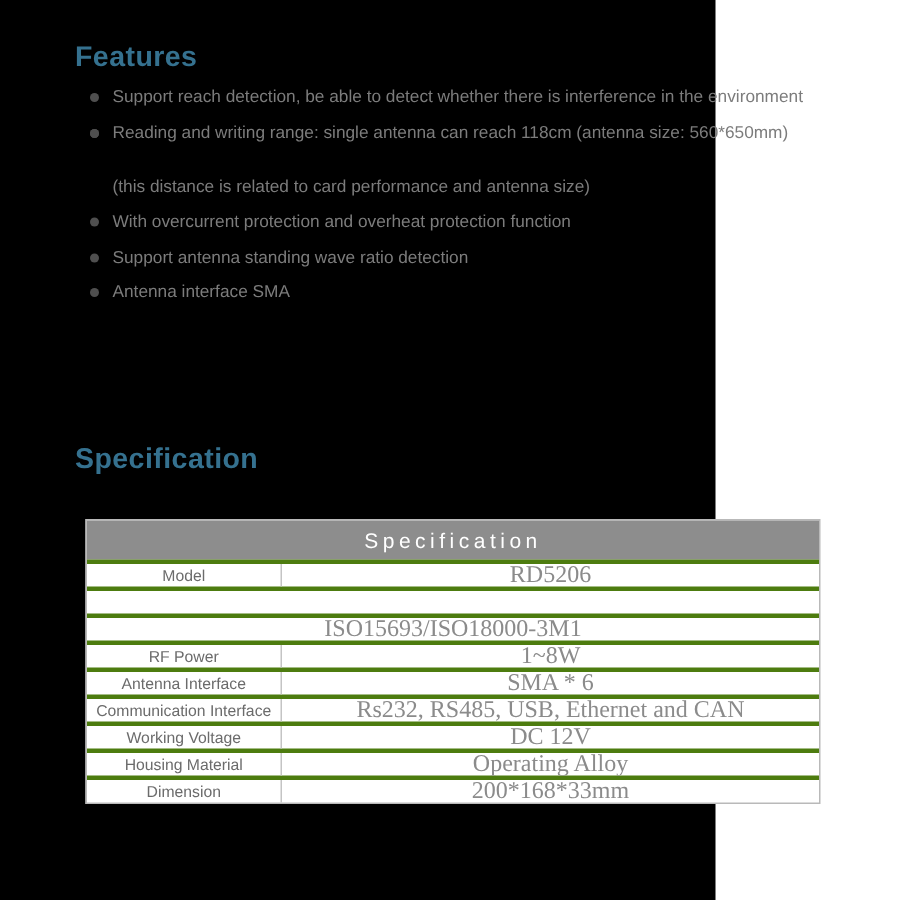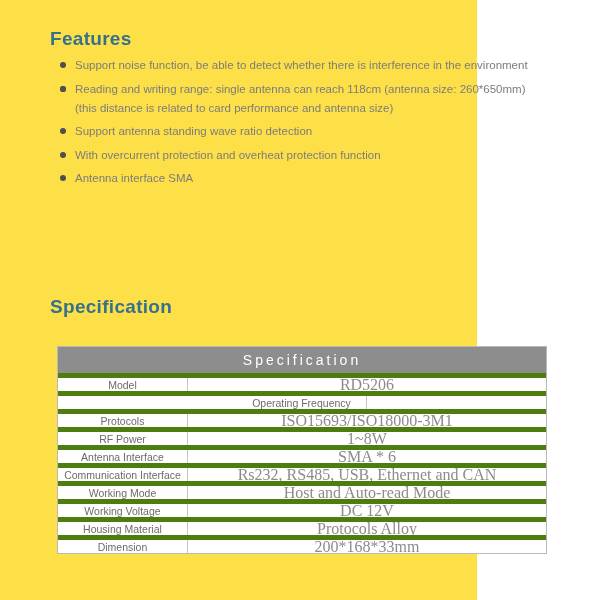--- a/index.html
+++ b/index.html
@@ -2,21 +2,21 @@
 <html><head>
 <meta charset="utf-8">
 <style>
   * { margin: 0; padding: 0; box-sizing: border-box; }
   html, body {
     width: 600px; height: 600px;
     background: #ffffff;
     font-family: "Liberation Sans", sans-serif;
     overflow: hidden;
   }
-  .page { position: relative; width: 477px; height: 600px; background: #fde047; }
+  .page { position: relative; width: 477px; height: 600px; background: #000000; }
 
   
   .section-title {
     position: absolute;
     left: 50px;
     color: #35718f;
     font-size: 19px;
     font-weight: 600;
     letter-spacing: 0.3px;
   }
@@ -39,21 +39,21 @@
     color: #7c7c7c;
   }
   .dot {
     position: absolute;
     left: 10px; top: 4px;
     width: 6px; height: 6px;
     border-radius: 50%;
     background: #4f4f4f;
   }
   .continuation {
-    margin-top: 5px;
+    margin-top: 22px;
     font-size: 11.5px;
     line-height: 14px;
     color: #7c7c7c;
   }
 
   
   .spec-table {
     position: absolute;
     left: 57px; top: 346px;
     width: 490px;
@@ -65,22 +65,21 @@
     background: #8d8d8d;
     color: #ffffff;
     font-size: 14px;
     letter-spacing: 3px;
     text-align: center;
     line-height: 26px;
   }
   .tr {
     display: flex;
     height: 18px;
-    border-top: 5px solid #4d7c0f;
-    justify-content: center;
+    border-top: 3px solid #4d7c0f;
   }
   .tr:first-of-type { border-top: none; }
   .td {
     display: flex;
     align-items: center;
     justify-content: center;
     overflow: hidden;
     white-space: nowrap;
   }
   .td.label {
@@ -99,83 +98,77 @@
 </head>
 <body>
 
 <div class="page">
 
   <div class="section-title features-title">Features</div>
 
   <ul class="feature-list">
     <li class="bullet-item">
       <span class="dot"></span>
-      <span>Support noise function, be able to detect whether there is interference in the environment</span>
+      <span>Support reach detection, be able to detect whether there is interference in the environment</span>
     </li>
     <li class="bullet-item">
       <span class="dot"></span>
     </li>
     <li class="bullet-item">
       <span class="dot"></span>
-      <span>Reading and writing range: single antenna can reach 118cm (antenna size: 260*650mm)</span>
+      <span>Reading and writing range: single antenna can reach 118cm (antenna size: 560*650mm)</span>
       <div class="continuation">(this distance is related to card performance and antenna size)</div>
     </li>
     <li class="bullet-item">
       <span class="dot"></span>
-      <span>Support antenna standing wave ratio detection</span>
+      <span>With overcurrent protection and overheat protection function</span>
     </li>
     <li class="bullet-item">
       <span class="dot"></span>
-      <span>With overcurrent protection and overheat protection function</span>
+      <span>Support antenna standing wave ratio detection</span>
     </li>
     <li class="bullet-item">
       <span class="dot"></span>
       <span>Antenna interface SMA</span>
     </li>
   </ul>
 
   <div class="section-title spec-title">Specification</div>
 
   <div class="spec-table">
     <div class="spec-table-header">Specification</div>
 
     <div class="tr">
       <div class="td label">Model</div>
       <div class="td value">RD5206</div>
     </div>
     <div class="tr">
-      <div class="td label">Operating Frequency</div>
     </div>
     <div class="tr">
-      <div class="td label">Protocols</div>
       <div class="td value">ISO15693/ISO18000-3M1</div>
     </div>
     <div class="tr">
       <div class="td label">RF Power</div>
       <div class="td value">1~8W</div>
     </div>
     <div class="tr">
       <div class="td label">Antenna Interface</div>
       <div class="td value">SMA * 6</div>
     </div>
     <div class="tr">
       <div class="td label">Communication Interface</div>
       <div class="td value">Rs232, RS485, USB, Ethernet and CAN</div>
     </div>
     <div class="tr">
-      <div class="td label">Working Mode</div>
-      <div class="td value">Host and Auto-read Mode</div>
-    </div>
-    <div class="tr">
       <div class="td label">Working Voltage</div>
       <div class="td value">DC 12V</div>
     </div>
     <div class="tr">
       <div class="td label">Housing Material</div>
-      <div class="td value">Protocols Alloy</div>
+      <div class="td value">Operating Alloy</div>
     </div>
     <div class="tr">
       <div class="td label">Dimension</div>
       <div class="td value">200*168*33mm</div>
     </div>
   </div>
 
 </div>
 
 </body></html>

